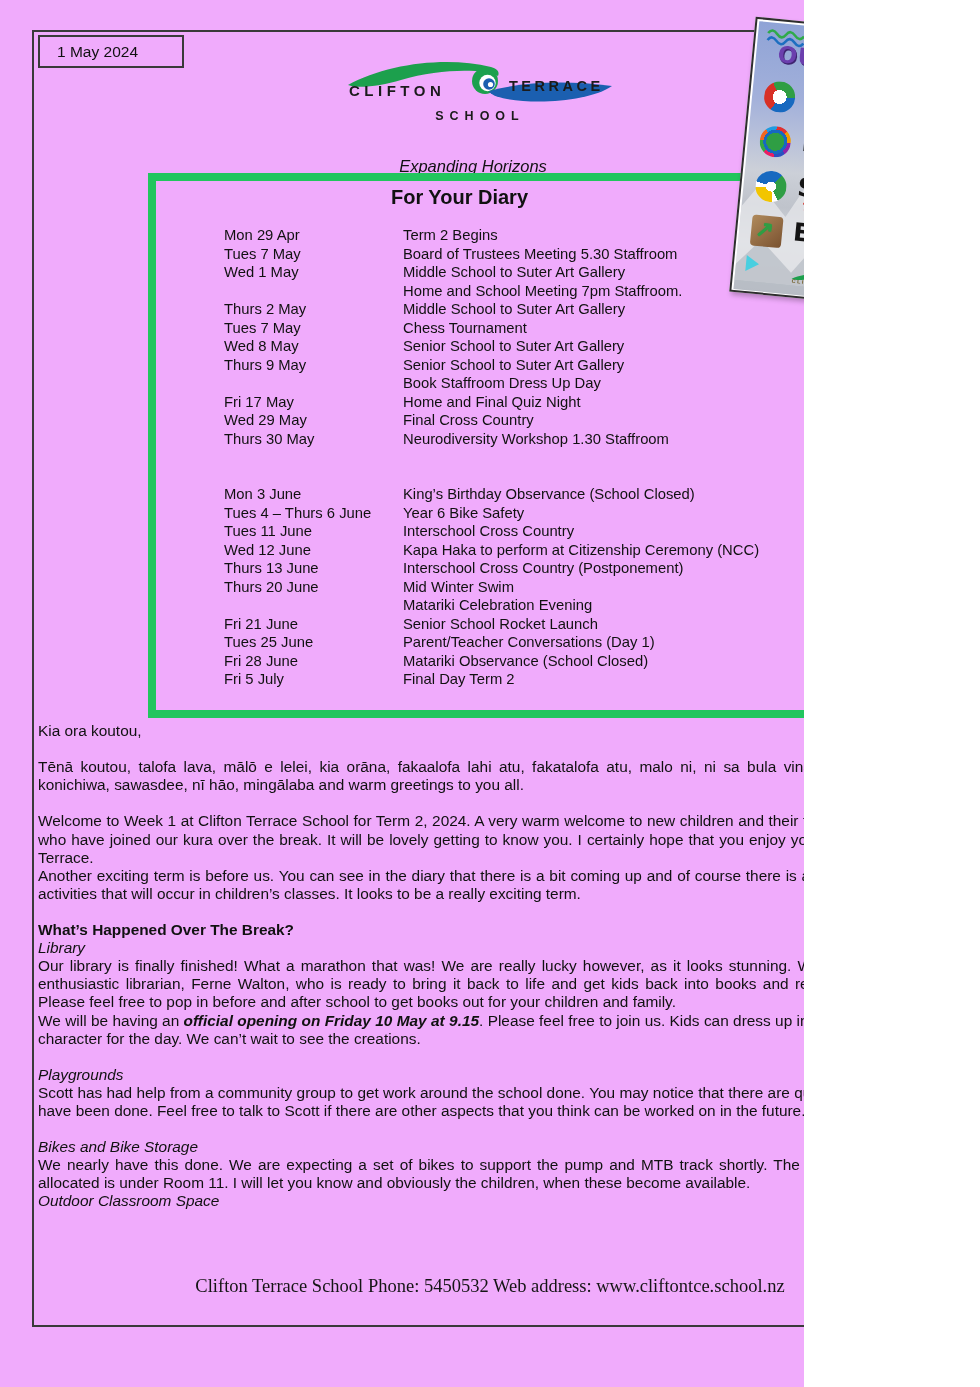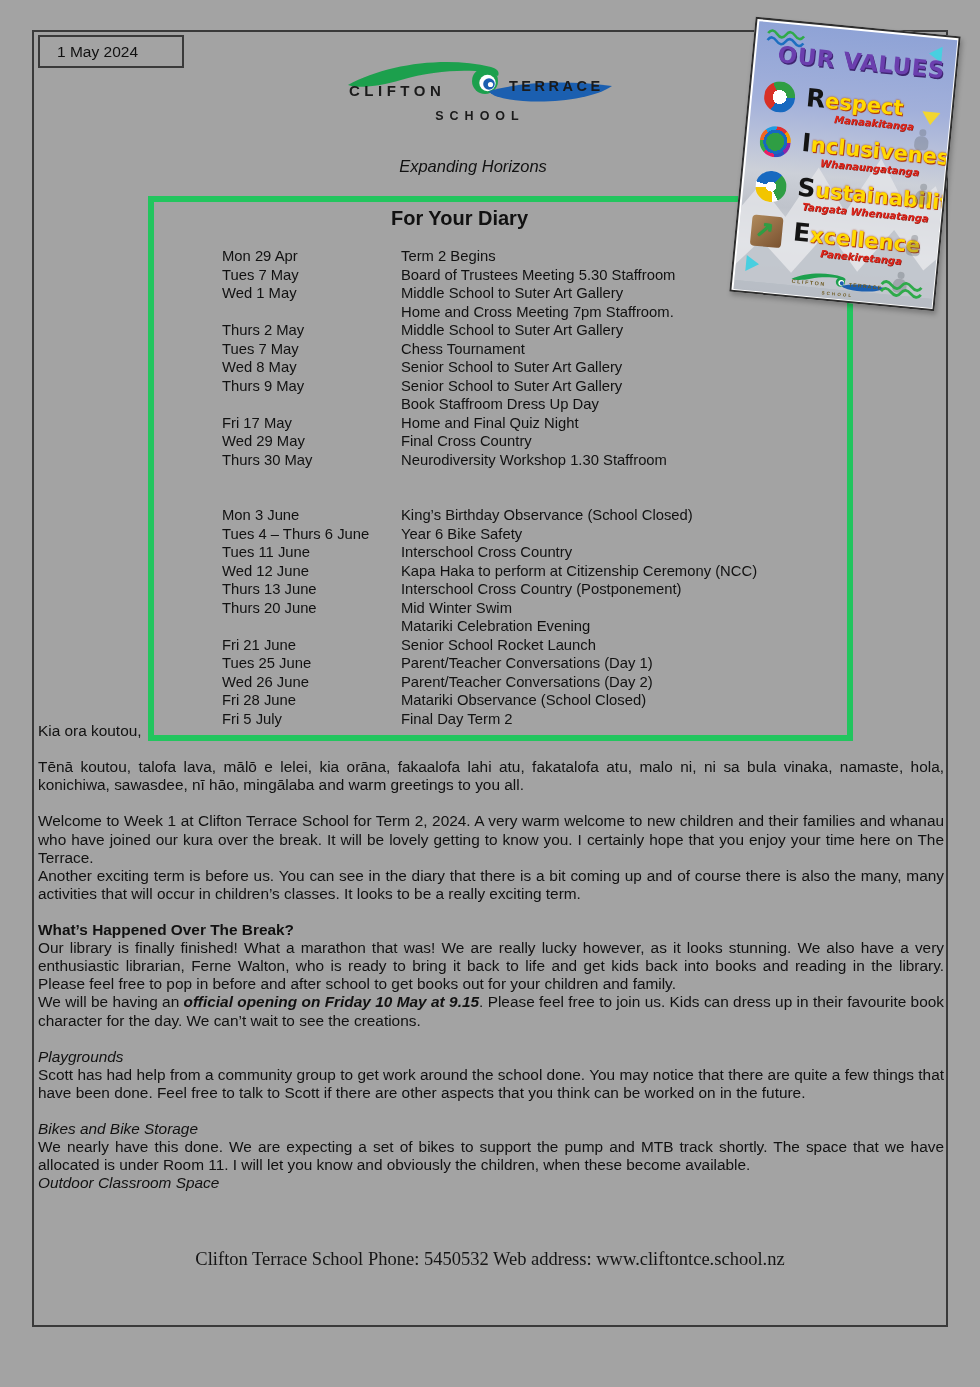--- a/index.html
+++ b/index.html
@@ -1,54 +1,54 @@
 <!DOCTYPE html>
 <html><head>
 <meta charset="utf-8">
 <style>
   html,body{margin:0;padding:0;background:#ffffff;}
-  .canvas{position:relative;width:980px;height:1387px;background:#a3a3a3;
+  .canvas{position:relative;width:804px;height:1387px;background:#f0abfc;
           font-family:"Liberation Sans",sans-serif;color:#111;overflow:hidden;}
 
   
   .page-border{position:absolute;left:32px;top:30px;width:916px;height:1297px;
                border:2px solid #3a3a3a;box-sizing:border-box;}
   .date-box{position:absolute;left:38px;top:35px;width:146px;height:33px;
             border:2px solid #3a3a3a;box-sizing:border-box;
             font-size:15.5px;line-height:29px;padding-left:17px;}
 
   
   .logo-main{position:absolute;left:346px;top:56px;width:268px;height:70px;}
   .lg-big{font:bold 15px "Liberation Sans",sans-serif;letter-spacing:4.5px;fill:#1b1b1b;}
   .lg-ter{font:bold 14.5px "Liberation Sans",sans-serif;letter-spacing:3.5px;fill:#1b1b1b;}
   .lg-sch{font:bold 12.5px "Liberation Sans",sans-serif;letter-spacing:6px;fill:#1b1b1b;}
   .tagline{position:absolute;left:339px;top:157px;width:268px;text-align:center;
            font-weight:normal;font-style:italic;font-size:16.5px;}
 
   
-  .diary-box{position:absolute;left:148px;top:196px;width:705px;height:545px;
-             border:6px solid #22c55e;box-sizing:border-box;padding-left:44px;}
+  .diary-box{position:absolute;left:148px;top:173px;width:705px;height:545px;
+             border:8px solid #22c55e;box-sizing:border-box;padding-left:44px;}
   .diary-title{margin-top:5px;text-align:center;padding-right:126px;
                font-size:20px;font-weight:bold;}
   .diary-rows{position:absolute;left:68px;right:4px;}
   .rows-may{top:46px;}
   .rows-june{top:305px;}
   .diary-row{display:flex;height:18.5px;font-size:14.8px;font-weight:normal;white-space:nowrap;}
   .d-date{width:179px;flex:none;}
 
   
   .body-text{position:absolute;left:38px;top:722px;width:906px;}
   .body-text p{margin:0;font-size:15.4px;line-height:18.1px;text-align:justify;}
   .gap{height:18.1px;}
   .bold-head{font-weight:bold;}
   .sec-title{font-style:italic;}
   .bi{font-weight:bold;font-style:italic;}
 
   
-  .footer{position:absolute;left:32px;top:1249px;width:916px;text-align:center;
+  .footer{position:absolute;left:32px;top:1276px;width:916px;text-align:center;
           font-family:"Liberation Serif",serif;font-size:18.5px;color:#151515;}
 
   
   .poster{position:absolute;left:742px;top:26px;width:206px;height:276px;
           background:#fff;border:2px solid #2e2e2e;box-sizing:border-box;
           transform:rotate(5.5deg);box-shadow:2px 3px 5px rgba(0,0,0,0.25);}
   .poster-bg{position:absolute;left:2px;top:2px;right:1px;bottom:1px;overflow:hidden;
      background:linear-gradient(180deg,#8fa3d6 0%,#a2b0da 28%,#b7c0da 42%,
                 #ccd0d8 55%,#bfc3cb 68%,#d9dbdf 82%,#c8cbd1 100%);}
   .mountain{position:absolute;left:-10px;right:-10px;height:150px;opacity:.8;}
@@ -142,21 +142,21 @@
         <div class="diary-row">
         <span class="d-date">Tues 7 May</span>
         <span class="d-event">Board of Trustees Meeting 5.30 Staffroom</span>
       </div>
         <div class="diary-row">
         <span class="d-date">Wed 1 May</span>
         <span class="d-event">Middle School to Suter Art Gallery</span>
       </div>
         <div class="diary-row">
         <span class="d-date"></span>
-        <span class="d-event">Home and Cross Meeting 7pm Staffroom.</span>
+        <span class="d-event">Home and School Meeting 7pm Staffroom.</span>
       </div>
         <div class="diary-row">
         <span class="d-date">Thurs 2 May</span>
         <span class="d-event">Middle School to Suter Art Gallery</span>
       </div>
         <div class="diary-row">
         <span class="d-date">Tues 7 May</span>
         <span class="d-event">Chess Tournament</span>
       </div>
         <div class="diary-row">
@@ -214,24 +214,20 @@
         <span class="d-date"></span>
         <span class="d-event">Matariki Celebration Evening</span>
       </div>
         <div class="diary-row">
         <span class="d-date">Fri 21 June</span>
         <span class="d-event">Senior School Rocket Launch</span>
       </div>
         <div class="diary-row">
         <span class="d-date">Tues 25 June</span>
         <span class="d-event">Parent/Teacher Conversations (Day 1)</span>
-      </div>
-        <div class="diary-row">
-        <span class="d-date">Wed 26 June</span>
-        <span class="d-event">Parent/Teacher Conversations (Day 2)</span>
       </div>
         <div class="diary-row">
         <span class="d-date">Fri 28 June</span>
         <span class="d-event">Matariki Observance (School Closed)</span>
       </div>
         <div class="diary-row">
         <span class="d-date">Fri 5 July</span>
         <span class="d-event">Final Day Term 2</span>
       </div>
       </div>
@@ -303,20 +299,21 @@
 
   <div class="body-text">
     <p>Kia ora koutou,</p>
     <div class="gap"></div>
     <p>Tēnā koutou, talofa lava, mālō e lelei, kia orāna, fakaalofa lahi atu, fakatalofa atu, malo ni, ni sa bula vinaka, namaste, hola, konichiwa, sawasdee, nī hāo, mingālaba and warm greetings to you all.</p>
     <div class="gap"></div>
     <p>Welcome to Week 1 at Clifton Terrace School for Term 2, 2024.  A very warm welcome to new children and their families and whanau who have joined our kura over the break.  It will be lovely getting to know you.  I certainly hope that you enjoy your time here on The Terrace.</p>
     <p>Another exciting term is before us.  You can see in the diary that there is a bit coming up and of course there is also the many, many activities that will occur in children’s classes.  It looks to be a really exciting term.</p>
     <div class="gap"></div>
     <p class="bold-head">What’s Happened Over The Break?</p>
+    <p class="sec-title">Library</p>
     <p>Our library is finally finished!  What a marathon that was!  We are really lucky however, as it looks stunning.  We also have a very enthusiastic librarian, Ferne Walton, who is ready to bring it back to life and get kids back into books and reading in the library.  Please feel free to pop in before and after school to get books out for your children and family.</p>
     <p><span>We will be having an </span><span class="bi">official opening on Friday 10 May at 9.15</span><span>.  Please feel free to join us.  Kids can dress up in their favourite book character for the day.  We can’t wait to see the creations.</span></p>
     <div class="gap"></div>
     <p class="sec-title">Playgrounds</p>
     <p>Scott has had help from a community group to get work around the school done.  You may notice that there are quite a few things that have been done.  Feel free to talk to Scott if there are other aspects that you think can be worked on in the future.</p>
     <div class="gap"></div>
     <p class="sec-title">Bikes and Bike Storage</p>
     <p>We nearly have this done.  We are expecting a set of bikes to support the pump and MTB track shortly.  The space that we have allocated is under Room 11.  I will let you know and obviously the children, when these become available.</p>
     <p class="sec-title">Outdoor Classroom Space</p>
   </div>

